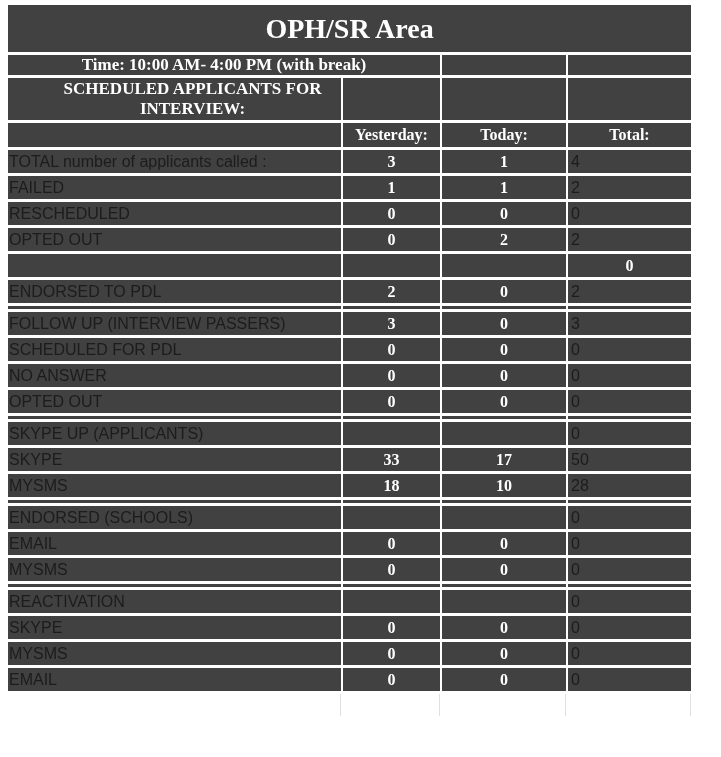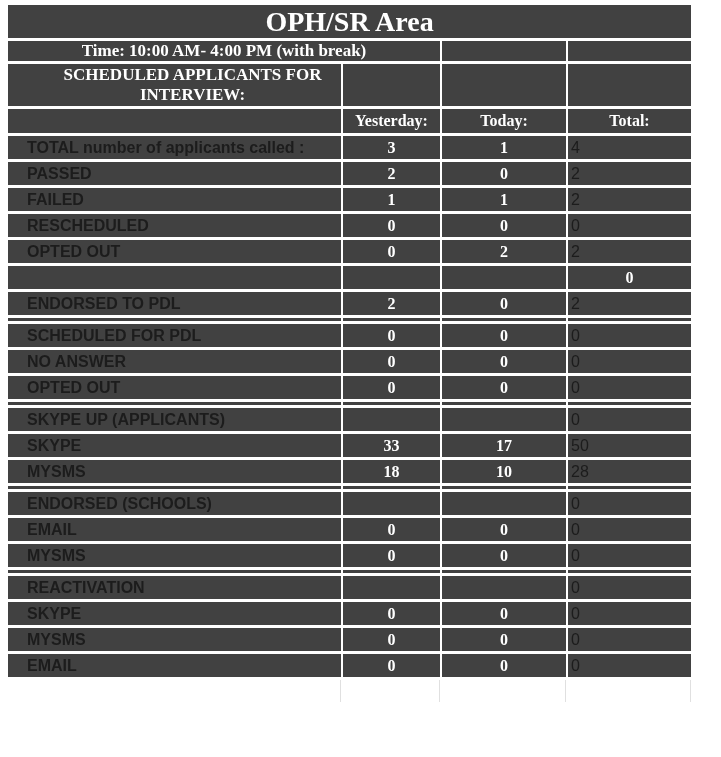--- a/index.html
+++ b/index.html
@@ -20,21 +20,21 @@
   }
   td {
     background: #414141;
     padding: 0;
     overflow: hidden;
     vertical-align: middle;
     white-space: nowrap;
   }
   
   td.title-cell {
-    height: 33px;
+    height: 47px;
     text-align: center;
     color: #ffffff;
     font-family: "Liberation Serif", serif;
     font-weight: 700;
     font-size: 28px;
   }
   
   td.time-cell {
     height: 14px;
     text-align: center;
@@ -66,25 +66,24 @@
     color: #ffffff;
     font-family: "Liberation Serif", serif;
     font-weight: 700;
     font-size: 16px;
     margin-top: 7px;
   }
   
   tr.data-row td { height: 23px; }
   td.label-cell {
     text-align: left;
-    padding-left: 19px;
+    padding-left: 1px;
     color: #1c1c1c;
     font-family: "Liberation Sans", sans-serif;
     font-size: 16px;
-    font-weight: bold;
   }
   td.val-cell {
     text-align: center;
     color: #ffffff;
     font-family: "Liberation Serif", serif;
     font-weight: 700;
     font-size: 16px;
   }
   td.total-cell {
     text-align: left;
@@ -147,26 +146,20 @@
   </tbody>
 
   <tbody>
   <tr class="data-row">
     <td class="label-cell">TOTAL number of applicants called :</td>
     <td class="val-cell">3</td>
     <td class="val-cell">1</td>
     <td class="total-cell">4</td>
   </tr>
 
-  <tr class="data-row">
-    <td class="label-cell">PASSED</td>
-    <td class="val-cell">2</td>
-    <td class="val-cell">0</td>
-    <td class="total-cell">2</td>
-  </tr>
 
   <tr class="data-row">
     <td class="label-cell">FAILED</td>
     <td class="val-cell">1</td>
     <td class="val-cell">1</td>
     <td class="total-cell">2</td>
   </tr>
 
   <tr class="data-row">
     <td class="label-cell">RESCHEDULED</td>
@@ -197,20 +190,26 @@
     <td class="total-cell">2</td>
   </tr>
 
   <tr class="sep-row">
     <td></td>
     <td></td>
     <td></td>
     <td></td>
   </tr>
 
+  <tr class="data-row">
+    <td class="label-cell">FOLLOW UP (INTERVIEW PASSERS)</td>
+    <td class="val-cell">3</td>
+    <td class="val-cell">0</td>
+    <td class="total-cell">3</td>
+  </tr>
 
   <tr class="data-row">
     <td class="label-cell">SCHEDULED FOR PDL</td>
     <td class="val-cell">0</td>
     <td class="val-cell">0</td>
     <td class="total-cell">0</td>
   </tr>
 
   <tr class="data-row">
     <td class="label-cell">NO ANSWER</td>

